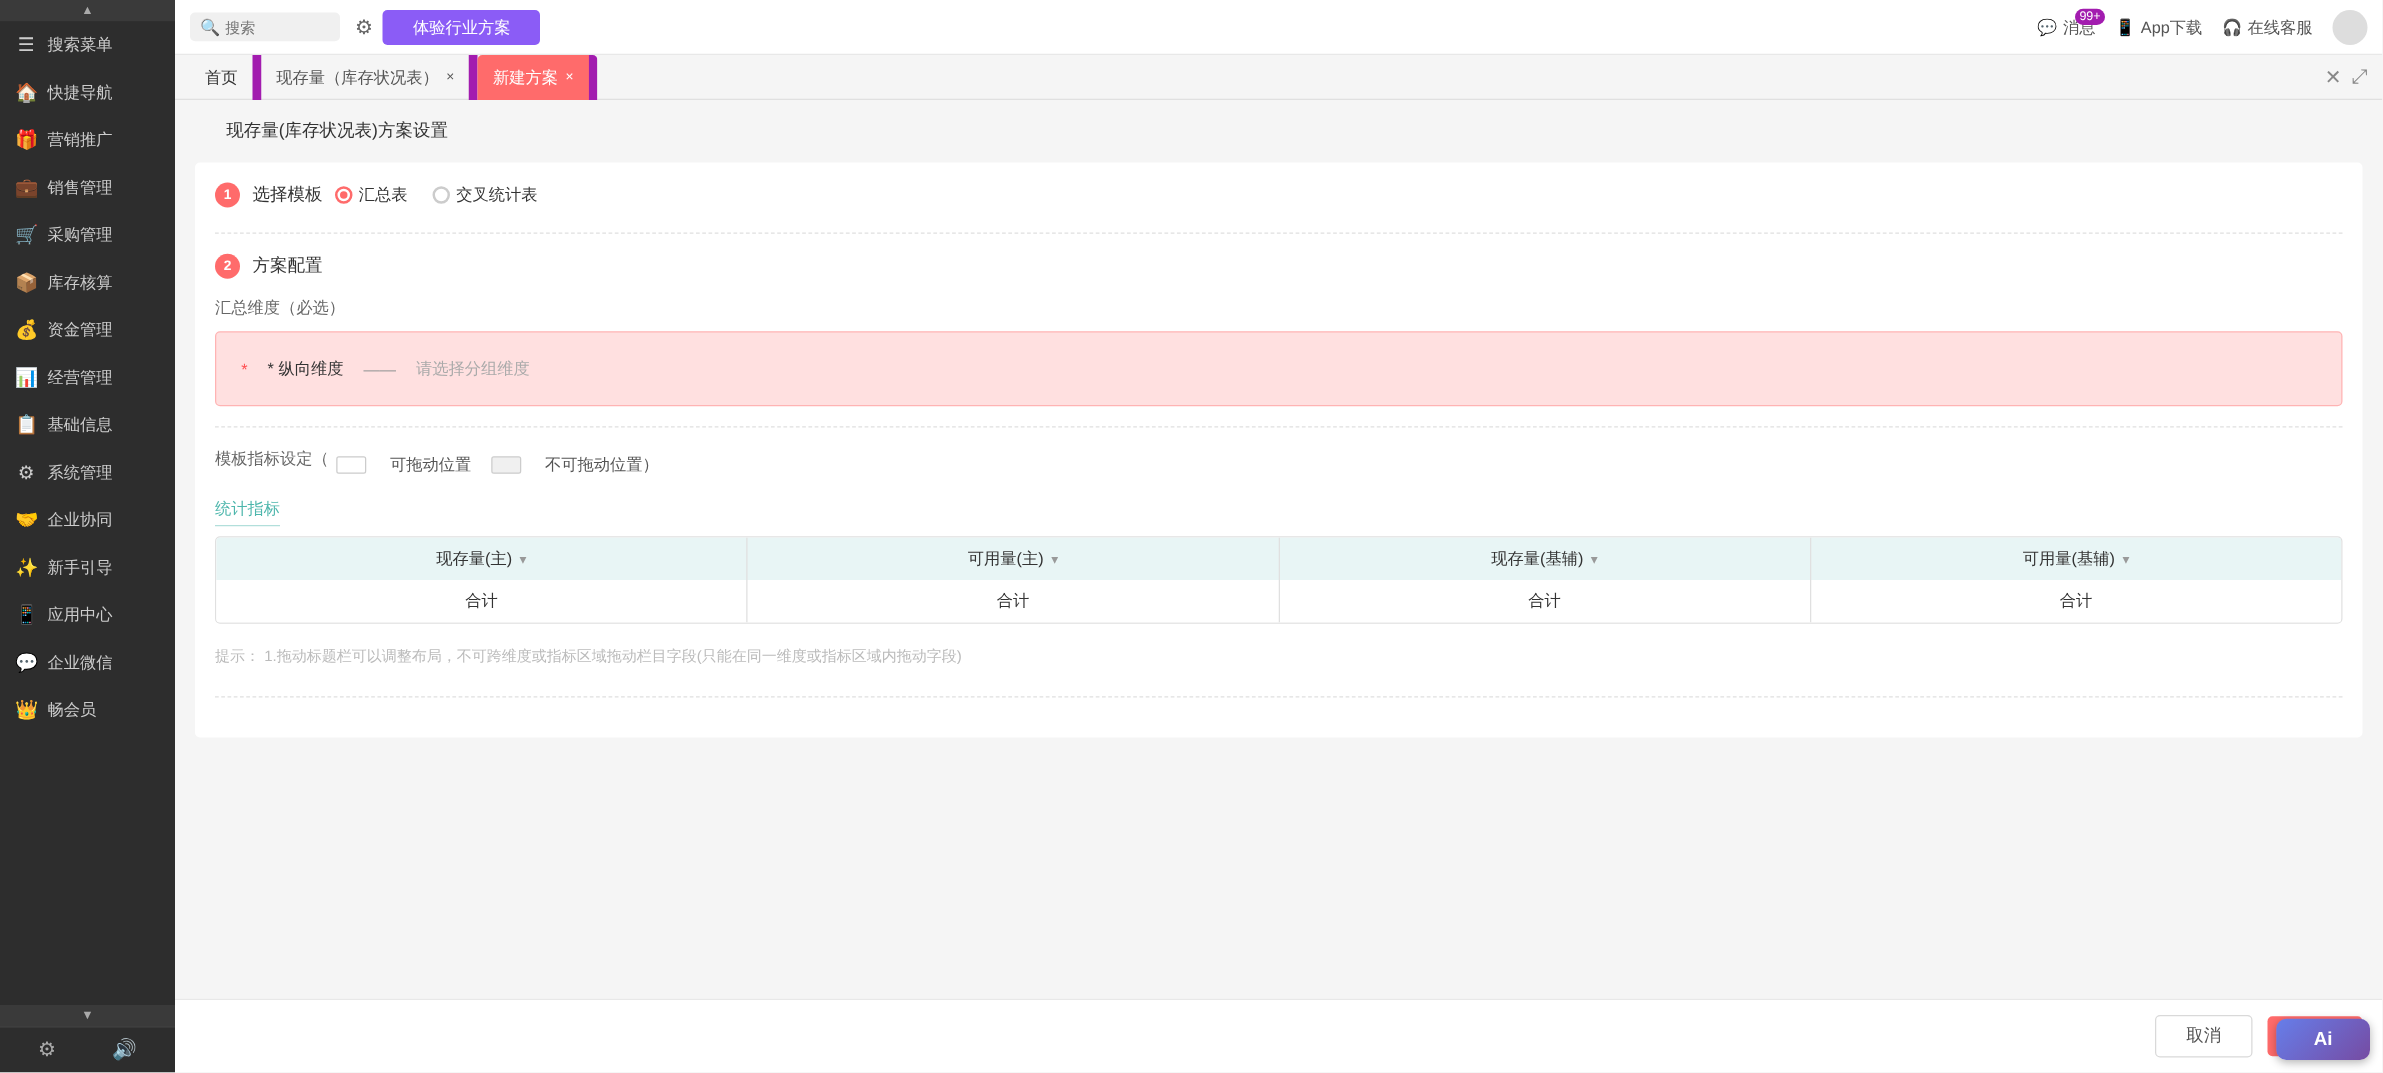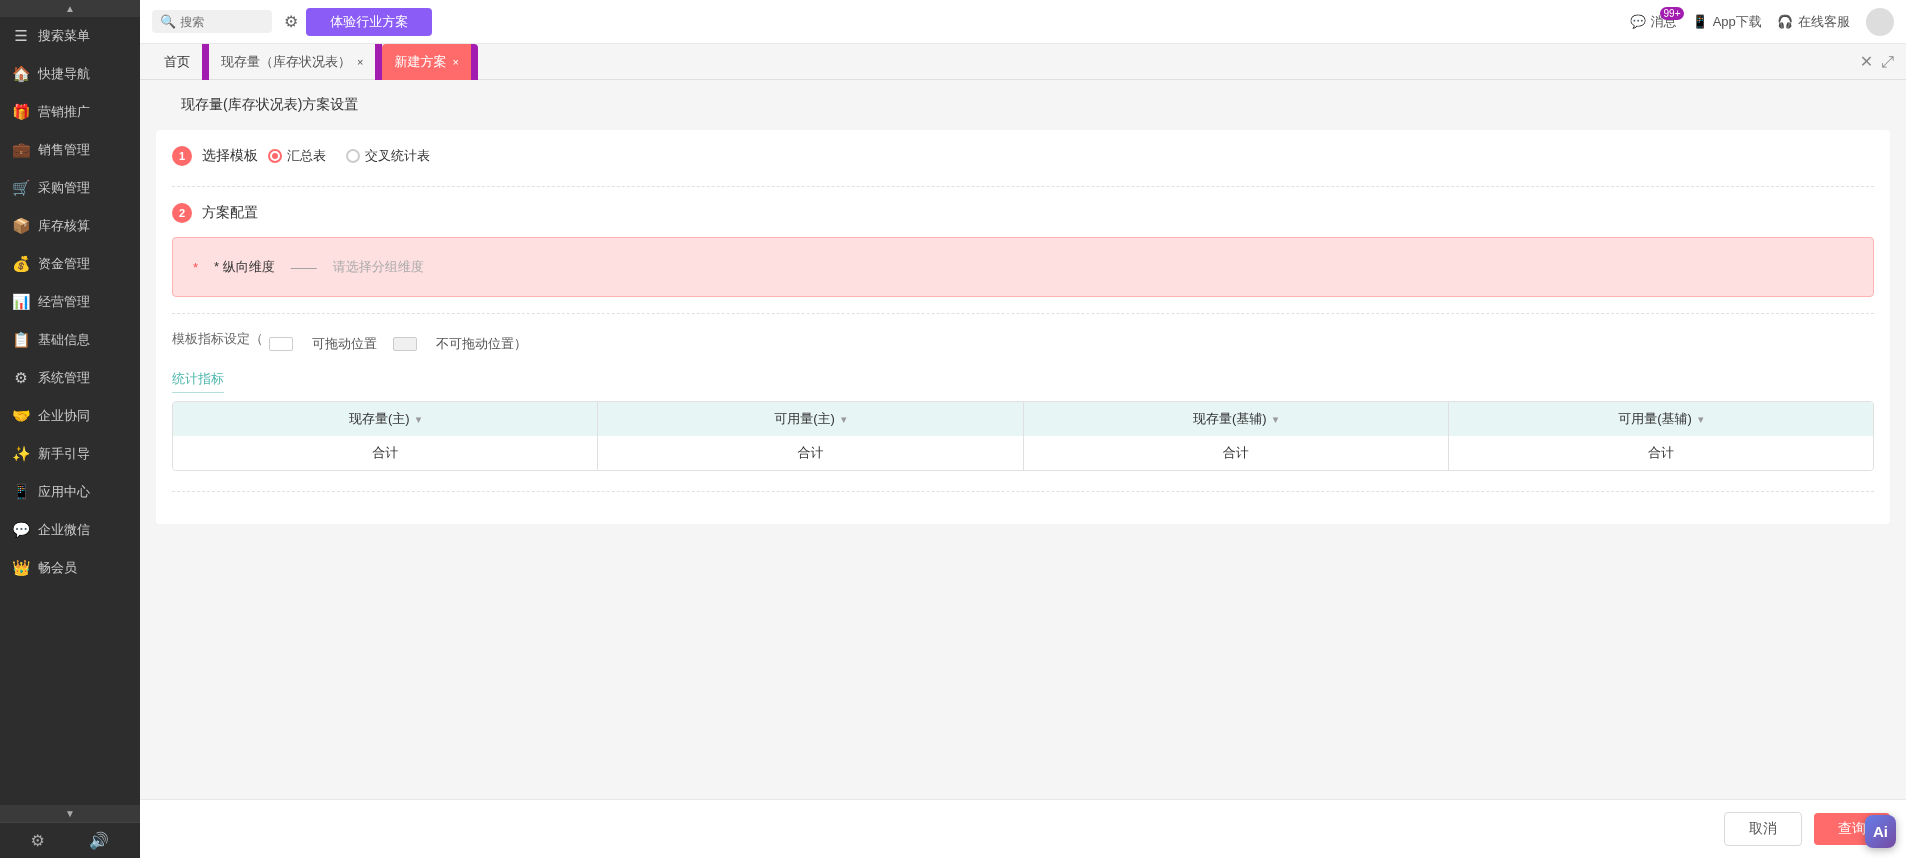--- a/index.html
+++ b/index.html
@@ -272,21 +272,21 @@
     }
 
     
     .ai-fab {
       position: fixed;
       bottom: 10px;
       right: 10px;
       background: linear-gradient(135deg, #667eea, #764ba2);
       color: white;
       border-radius: 8px;
-      padding: 8px 8px;
+      padding: 8px 30px;
       font-size: 15px;
       font-weight: bold;
       cursor: pointer;
       box-shadow: 0 2px 8px rgba(0,0,0,0.3);
     }
   </style>
 </head>
 <body>
 
 <div class="sidebar">
@@ -433,20 +433,21 @@
       </div>
 
       <hr class="section-divider">
 
       <div class="step-section">
         <div class="step-header">
           <div class="step-badge">2</div>
           <span class="step-title">方案配置</span>
         </div>
 
+        <div class="agg-label">汇总维度（必选）</div>
         <div class="agg-box">
           <span class="agg-required">*</span>
           <span class="agg-dim-label">* 纵向维度</span>
           <span class="agg-dash">——</span>
           <span class="agg-placeholder">请选择分组维度</span>
         </div>
 
         <hr class="section-divider">
 
         <div style="display:flex; align-items:center; gap:6px; margin-bottom: 12px;">
@@ -495,20 +496,24 @@
                 <span>合计</span>
               </div>
               <div class="stats-cell">
                 <span>合计</span>
               </div>
             </div>
           </div>
         </div>
 
         <div class="tips-section">
+          <div class="tip-item">
+            <span>提示：</span>
+            <span>1.拖动标题栏可以调整布局，不可跨维度或指标区域拖动栏目字段(只能在同一维度或指标区域内拖动字段)</span>
+          </div>
         </div>
 
       </div>
 
       <hr class="section-divider">
 
 
     </div>
   </div>
 

